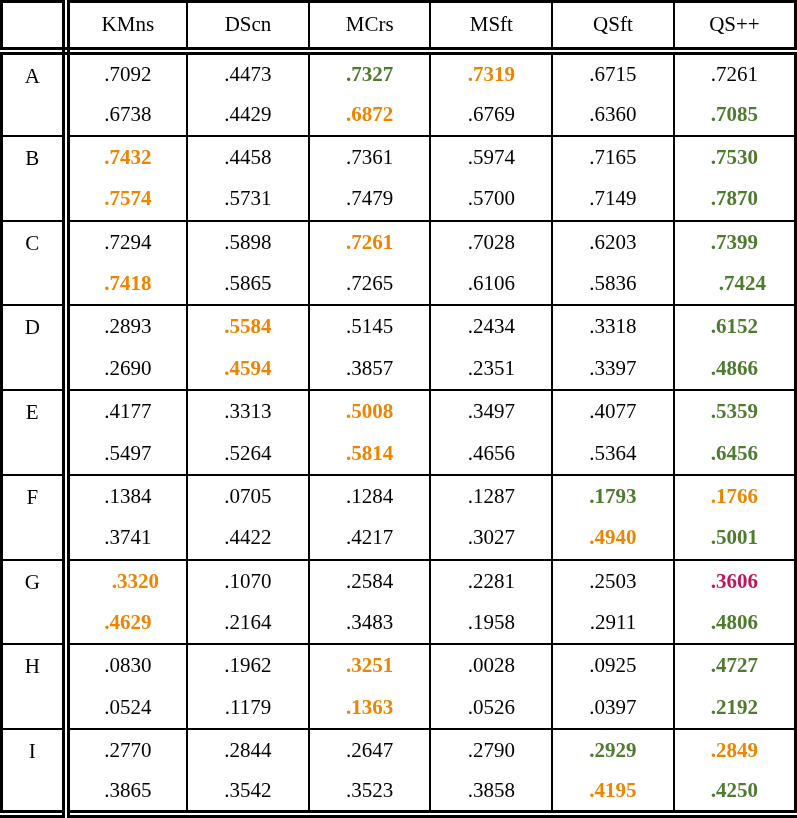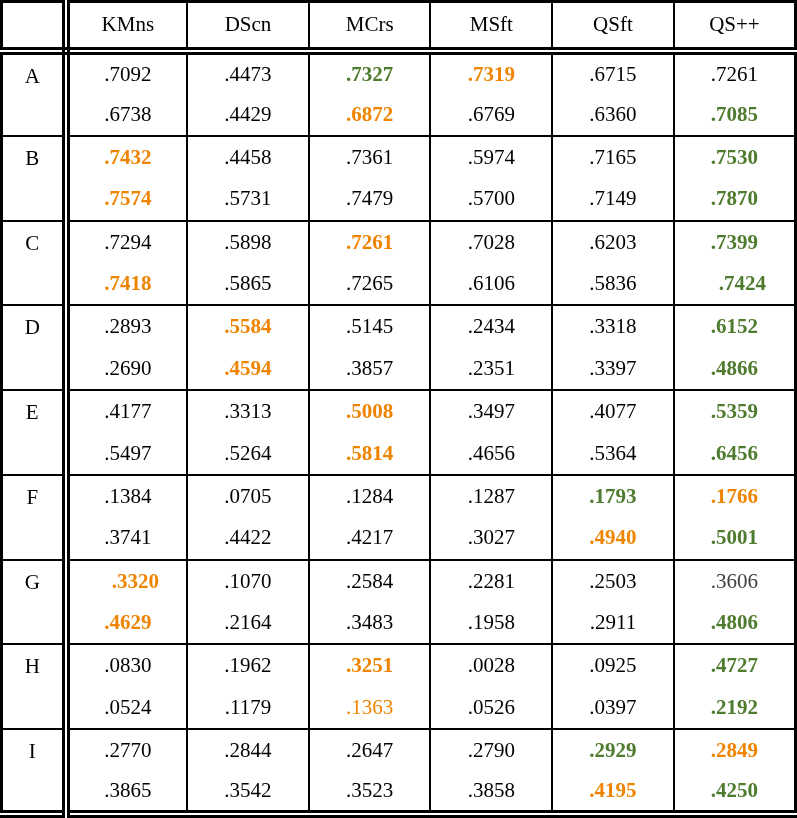--- a/index.html
+++ b/index.html
@@ -180,21 +180,21 @@
         <td style="color: rgb(239, 132, 0); font-weight: bold;">.4940</td>
         <td style="color: rgb(78, 123, 46); font-weight: bold;">.5001</td>
       </tr>
       <tr class="group-first">
         <td rowspan="2" class="label-col row-label">G</td>
         <td style="color: rgb(239, 132, 0); font-weight: bold; padding-left: 15px;">.3320</td>
         <td>.1070</td>
         <td>.2584</td>
         <td>.2281</td>
         <td>.2503</td>
-        <td style="color: #404040; font-weight: normal; margin-left: 34px;">.3606</td>
+        <td style="color: #be185d; font-weight: bold; margin-left: 34px;">.3606</td>
       </tr>
       <tr>
         <td style="color: rgb(239, 132, 0); font-weight: bold; margin-left: 40px;">.4629</td>
         <td>.2164</td>
         <td>.3483</td>
         <td>.1958</td>
         <td>.2911</td>
         <td style="color: rgb(78, 123, 46); font-weight: bold;">.4806</td>
       </tr>
       <tr class="group-first">
@@ -202,21 +202,21 @@
         <td>.0830</td>
         <td>.1962</td>
         <td style="color: rgb(239, 132, 0); font-weight: bold;">.3251</td>
         <td>.0028</td>
         <td>.0925</td>
         <td style="color: rgb(78, 123, 46); font-weight: bold; margin-left: 16px;">.4727</td>
       </tr>
       <tr>
         <td>.0524</td>
         <td>.1179</td>
-        <td style="color: rgb(239, 132, 0); font-weight: normal;">.1363</td>
+        <td style="color: rgb(239, 132, 0); font-weight: bold;">.1363</td>
         <td>.0526</td>
         <td>.0397</td>
         <td style="color: rgb(78, 123, 46); font-weight: bold;">.2192</td>
       </tr>
       <tr class="group-first">
         <td rowspan="2" class="label-col row-label">I</td>
         <td>.2770</td>
         <td>.2844</td>
         <td>.2647</td>
         <td>.2790</td>

